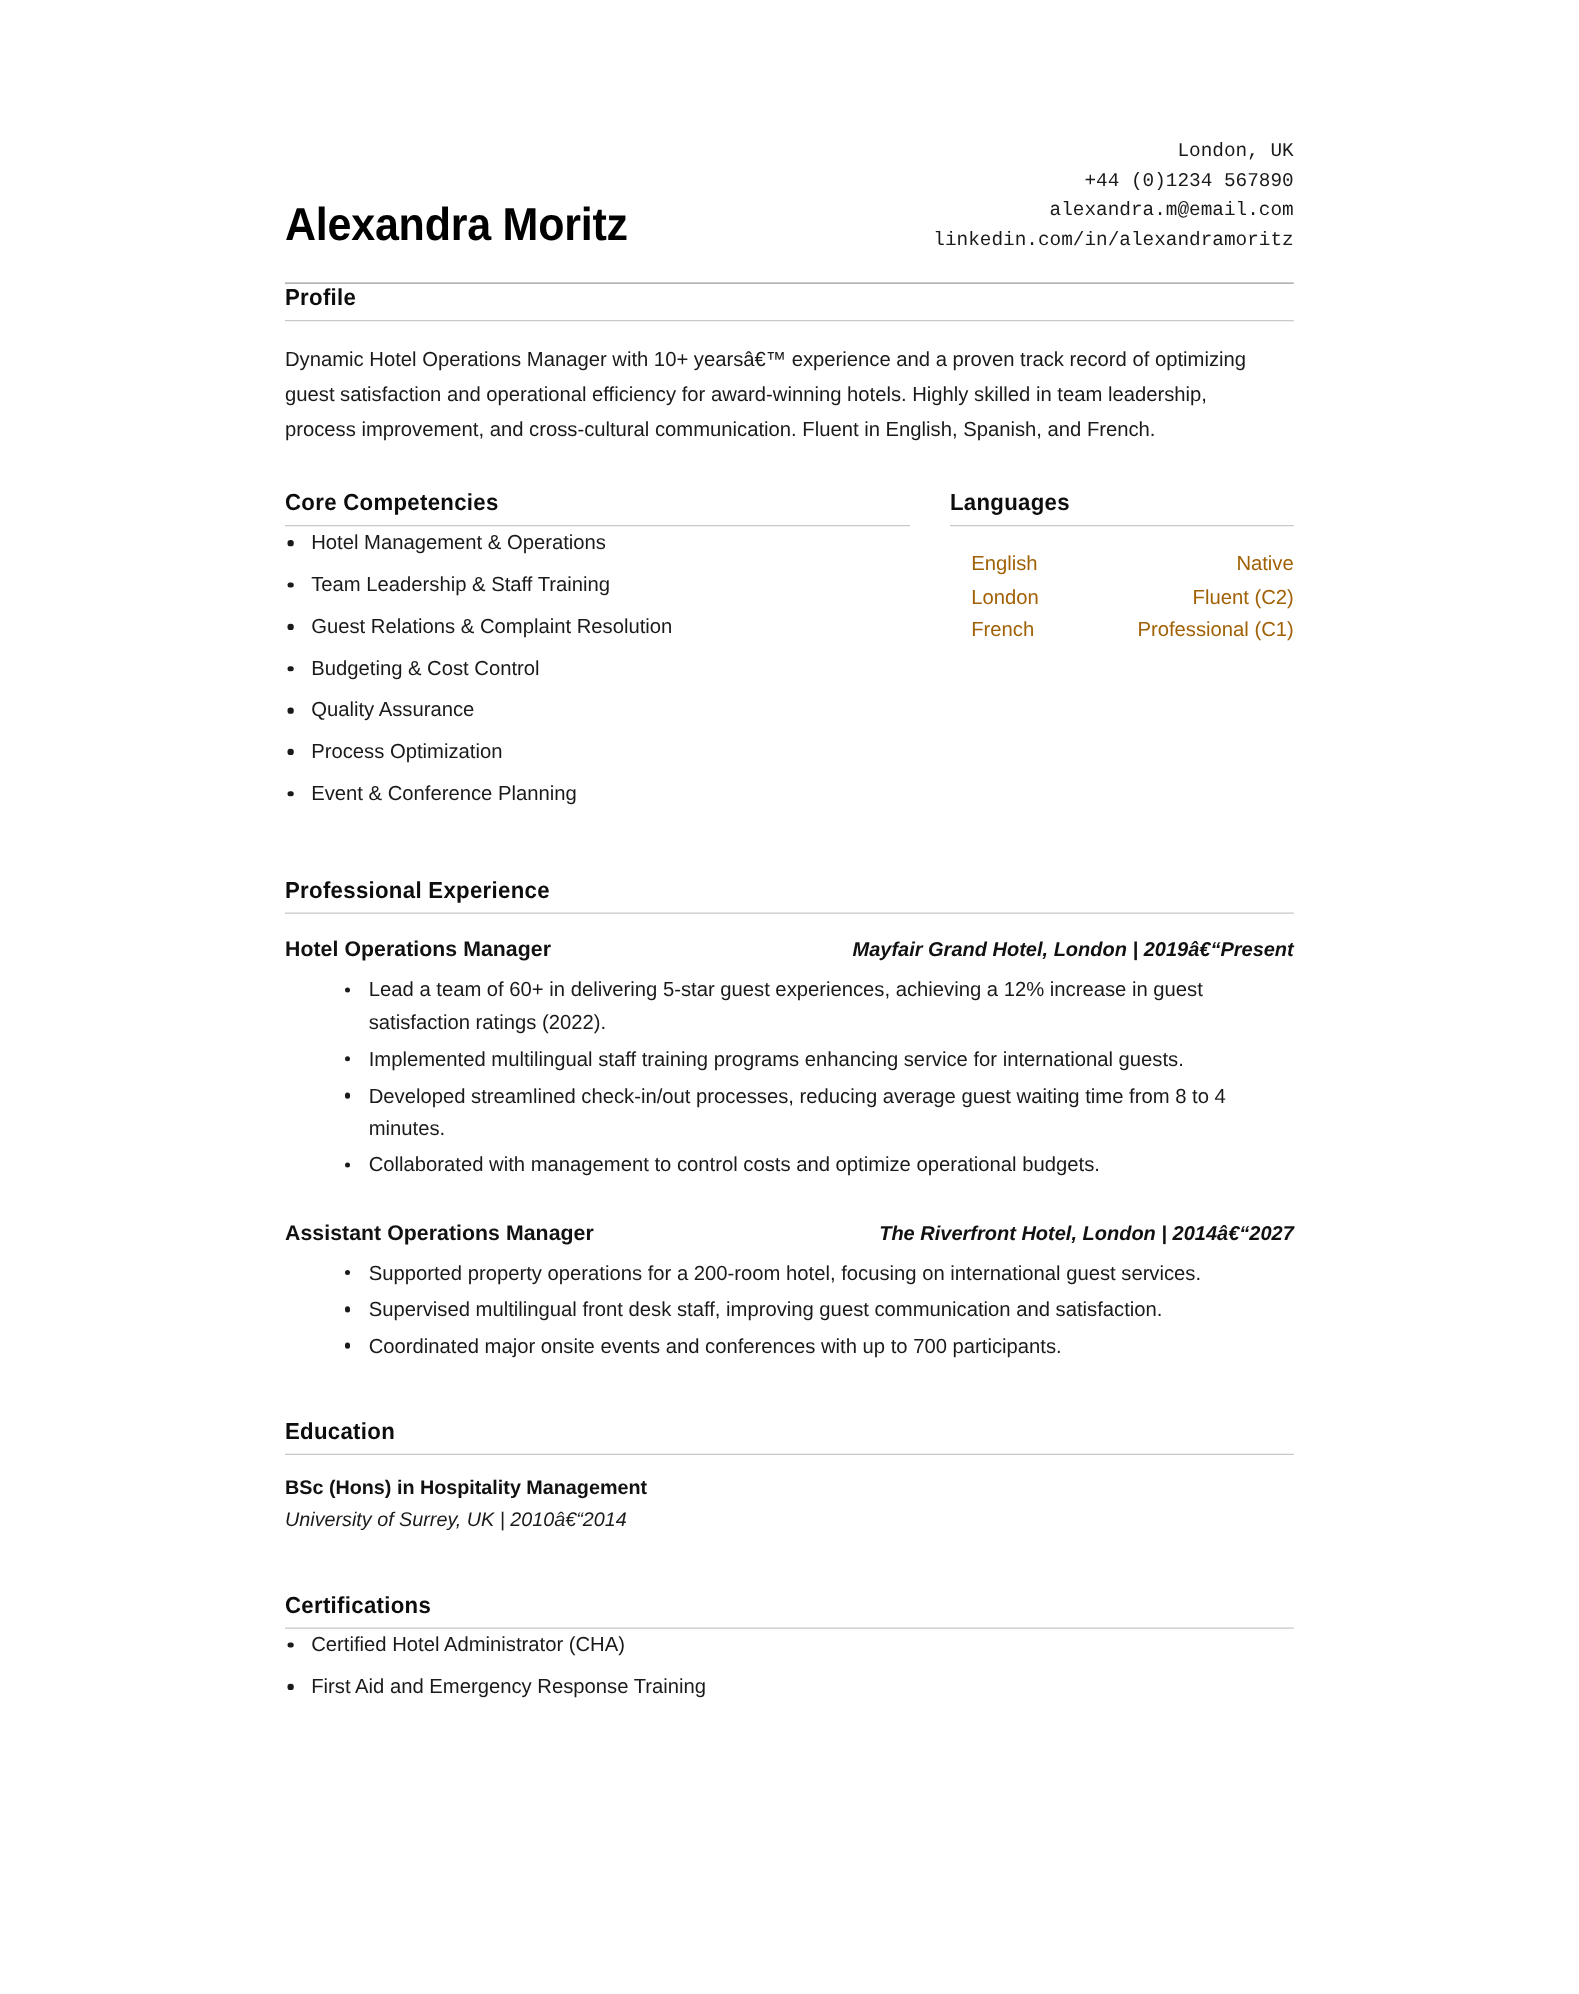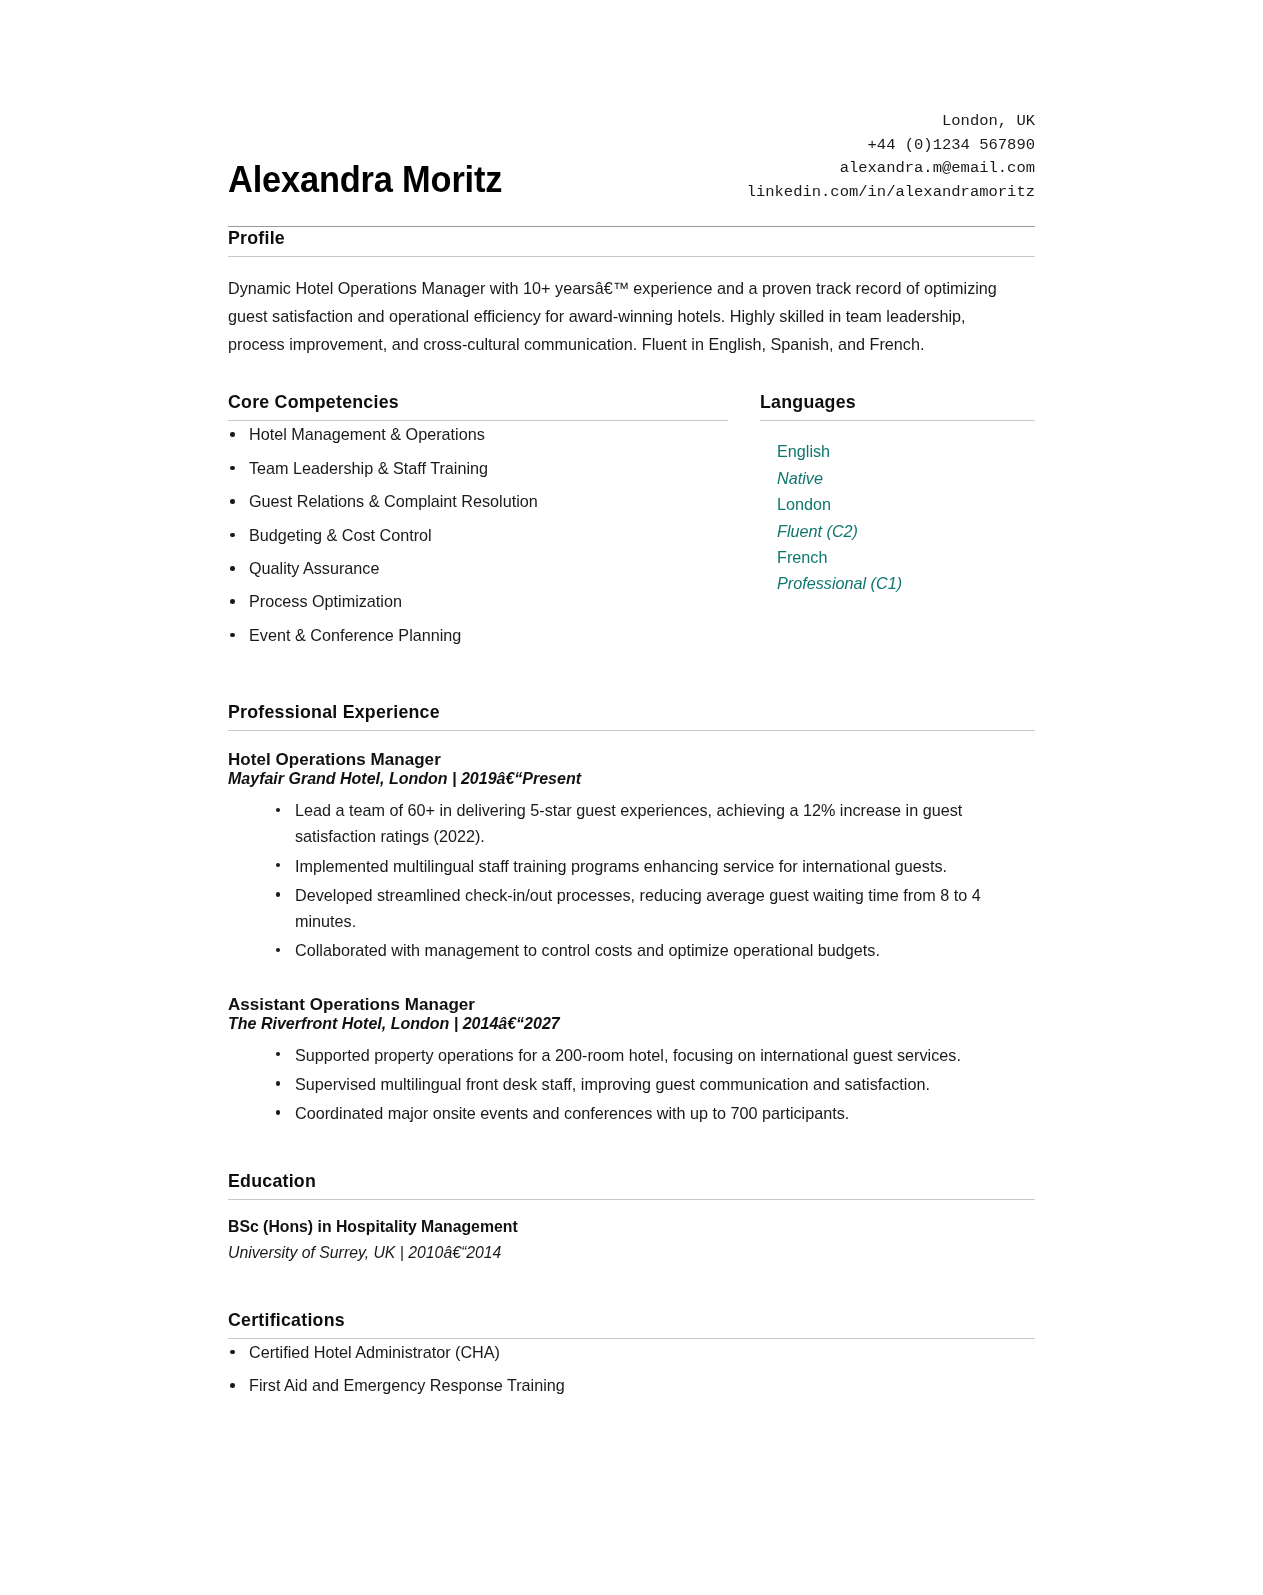--- a/index.html
+++ b/index.html
@@ -111,34 +111,32 @@
     border-radius: 50%;
   }
   .comp-list { margin-top: 17px; }
 
   .lang-list { margin-top: 17px; padding-left: 17px; }
   .lang-row {
     display: flex;
     justify-content: space-between;
     font-size: 16.2px;
     line-height: 1.63;
-    color: #0f766e;
-    flex-direction: column;
-  }
-  .lang-row .lvl { text-align: left; font-style: italic; }
+    color: #a16207;
+  }
+  .lang-row .lvl { text-align: left; }
 
   
   .exp-section { margin-top: 46px; }
   .job { margin-top: 19px; }
   .job + .job { margin-top: 31px; }
   .job-head {
     display: flex;
     justify-content: space-between;
     align-items: baseline;
-    flex-direction: column;
   }
   .job-title {
     font-size: 17px;
     font-weight: bold;
     color: #111111;
     letter-spacing: 0.05px;
   }
   .job-meta {
     font-size: 16px;
     font-weight: bold;

